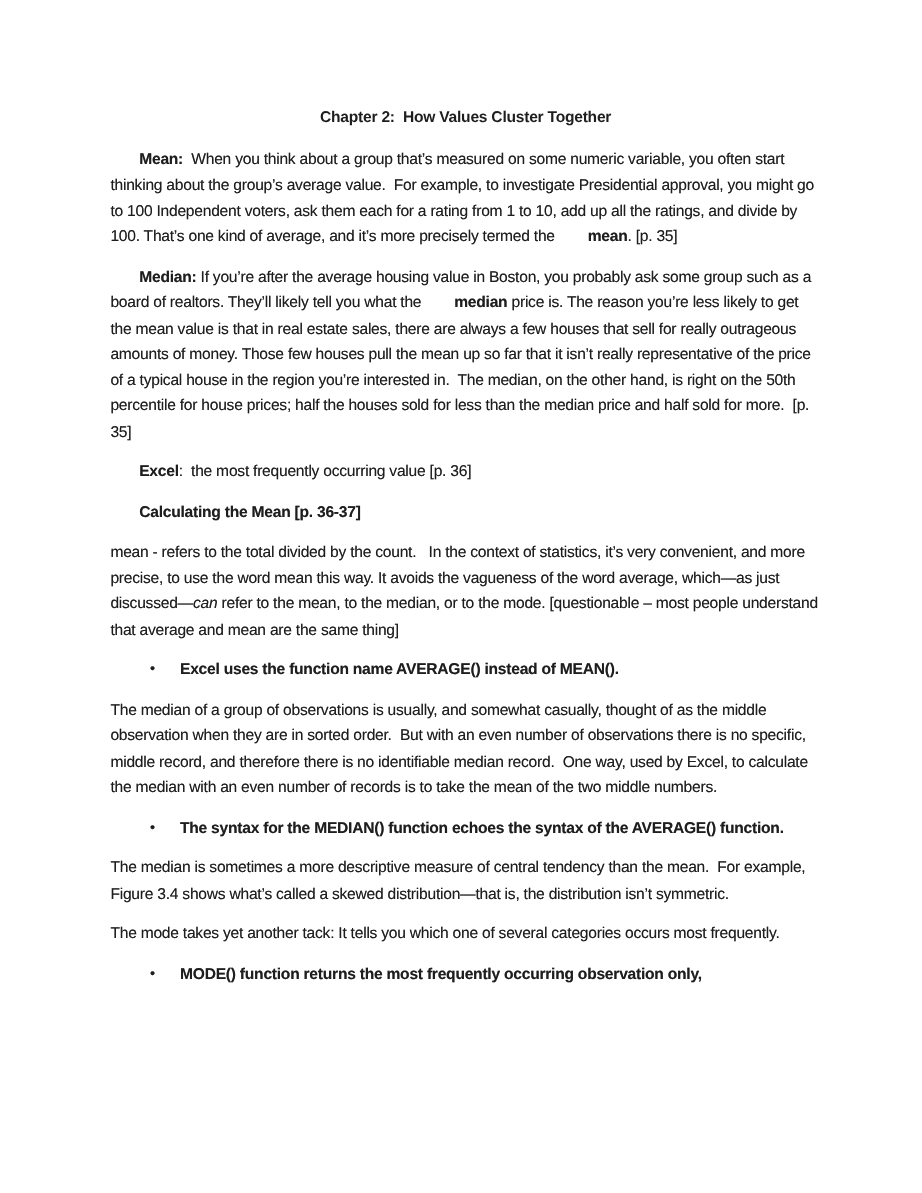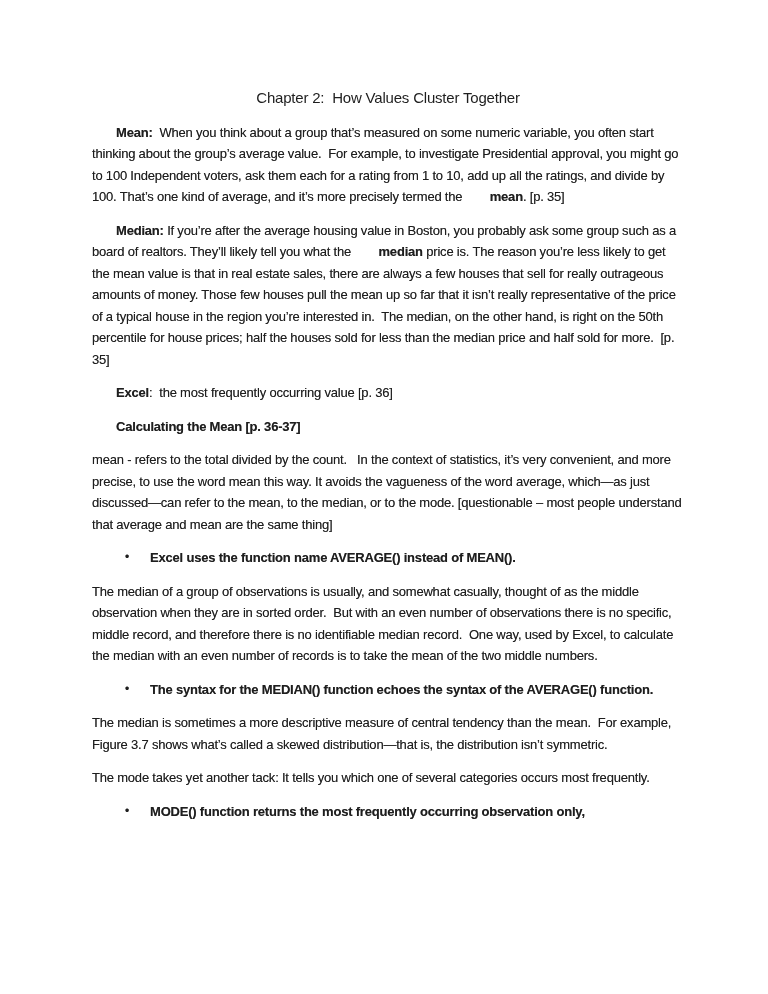--- a/index.html
+++ b/index.html
@@ -15,40 +15,40 @@
   }
   .page {
     box-sizing: border-box;
     width: 768px;
     height: 994px;
     padding: 87px 84px 0 92px;
     background: #ffffff;
     color: #1e1e1e;
   }
   .doc-title {
-    font-size: 15px;
-    font-weight: normal;
+    font-size: 13px;
+    font-weight: bold;
     text-align: center;
     margin: 0 0 13px 0;
     line-height: 21.5px;
     white-space: pre-wrap;
     letter-spacing: -0.2px;
   }
   .block {
     font-size: 13px;
     line-height: 21.5px;
     margin: 0 0 12px 0;
     letter-spacing: -0.2px;
     white-space: pre-wrap;
     text-shadow: 0 0 0.5px rgba(30,30,30,0.55);
   }
   p.block { margin-top: 0; }
   .heading { font-weight: bold; }
   .bold { font-weight: bold; margin-left: 24px; }
-  .italic { }
+  .italic { font-style: italic; }
   .bullet {
     display: flex;
     padding-left: 33px;
   }
   .bullet-glyph {
     display: inline-block;
     width: 25px;
     flex: 0 0 25px;
     font-size: 12px;
   }
@@ -61,17 +61,17 @@
   <h1 class="doc-title">Chapter 2:  How Values Cluster Together</h1>
   <div id="doc-body">
       <p class="block para"><span class="bold">Mean:</span><span>  When you think about a group that’s measured on some numeric variable, you often start thinking about the group’s average value.  For example, to investigate Presidential approval, you might go to 100 Independent voters, ask them each for a rating from 1 to 10, add up all the ratings, and divide by 100. That’s one kind of average, and it’s more precisely termed the </span><span class="bold">mean</span><span>. [p. 35]</span></p>
       <p class="block para"><span class="bold">Median:</span><span> If you’re after the average housing value in Boston, you probably ask some group such as a board of realtors. They’ll likely tell you what the </span><span class="bold">median</span><span> price is. The reason you’re less likely to get the mean value is that in real estate sales, there are always a few houses that sell for really outrageous amounts of money. Those few houses pull the mean up so far that it isn’t really representative of the price of a typical house in the region you’re interested in.  The median, on the other hand, is right on the 50th percentile for house prices; half the houses sold for less than the median price and half sold for more.  [p. 35]</span></p>
       <p class="block para"><span class="bold">Excel</span><span>:  the most frequently occurring value [p. 36]</span></p>
       <p class="block heading"><span class="bold">Calculating the Mean [p. 36-37]</span></p>
       <p class="block para"><span>mean - refers to the total divided by the count.   In the context of statistics, it’s very convenient, and more precise, to use the word mean this way. It avoids the vagueness of the word average, which—as just discussed—</span><span class="italic">can</span><span> refer to the mean, to the median, or to the mode. [questionable – most people understand that average and mean are the same thing]</span></p>
       <div class="block bullet"><span class="bullet-glyph">•</span><span class="bullet-text"><span>Excel uses the function name AVERAGE() instead of MEAN().</span></span></div>
       <p class="block para"><span>The median of a group of observations is usually, and somewhat casually, thought of as the middle observation when they are in sorted order.  But with an even number of observations there is no specific, middle record, and therefore there is no identifiable median record.  One way, used by Excel, to calculate the median with an even number of records is to take the mean of the two middle numbers.</span></p>
       <div class="block bullet"><span class="bullet-glyph">•</span><span class="bullet-text"><span>The syntax for the MEDIAN() function echoes the syntax of the AVERAGE() function.</span></span></div>
-      <p class="block para"><span>The median is sometimes a more descriptive measure of central tendency than the mean.  For example, Figure 3.7 shows what’s called a skewed distribution—that is, the distribution isn’t symmetric.</span></p>
+      <p class="block para"><span>The median is sometimes a more descriptive measure of central tendency than the mean.  For example, Figure 3.4 shows what’s called a skewed distribution—that is, the distribution isn’t symmetric.</span></p>
       <p class="block para"><span>The mode takes yet another tack: It tells you which one of several categories occurs most frequently.</span></p>
       <div class="block bullet"><span class="bullet-glyph">•</span><span class="bullet-text"><span>MODE() function returns the most frequently occurring observation only,</span></span></div>
     </div>
 </div>
 
 </body></html>

